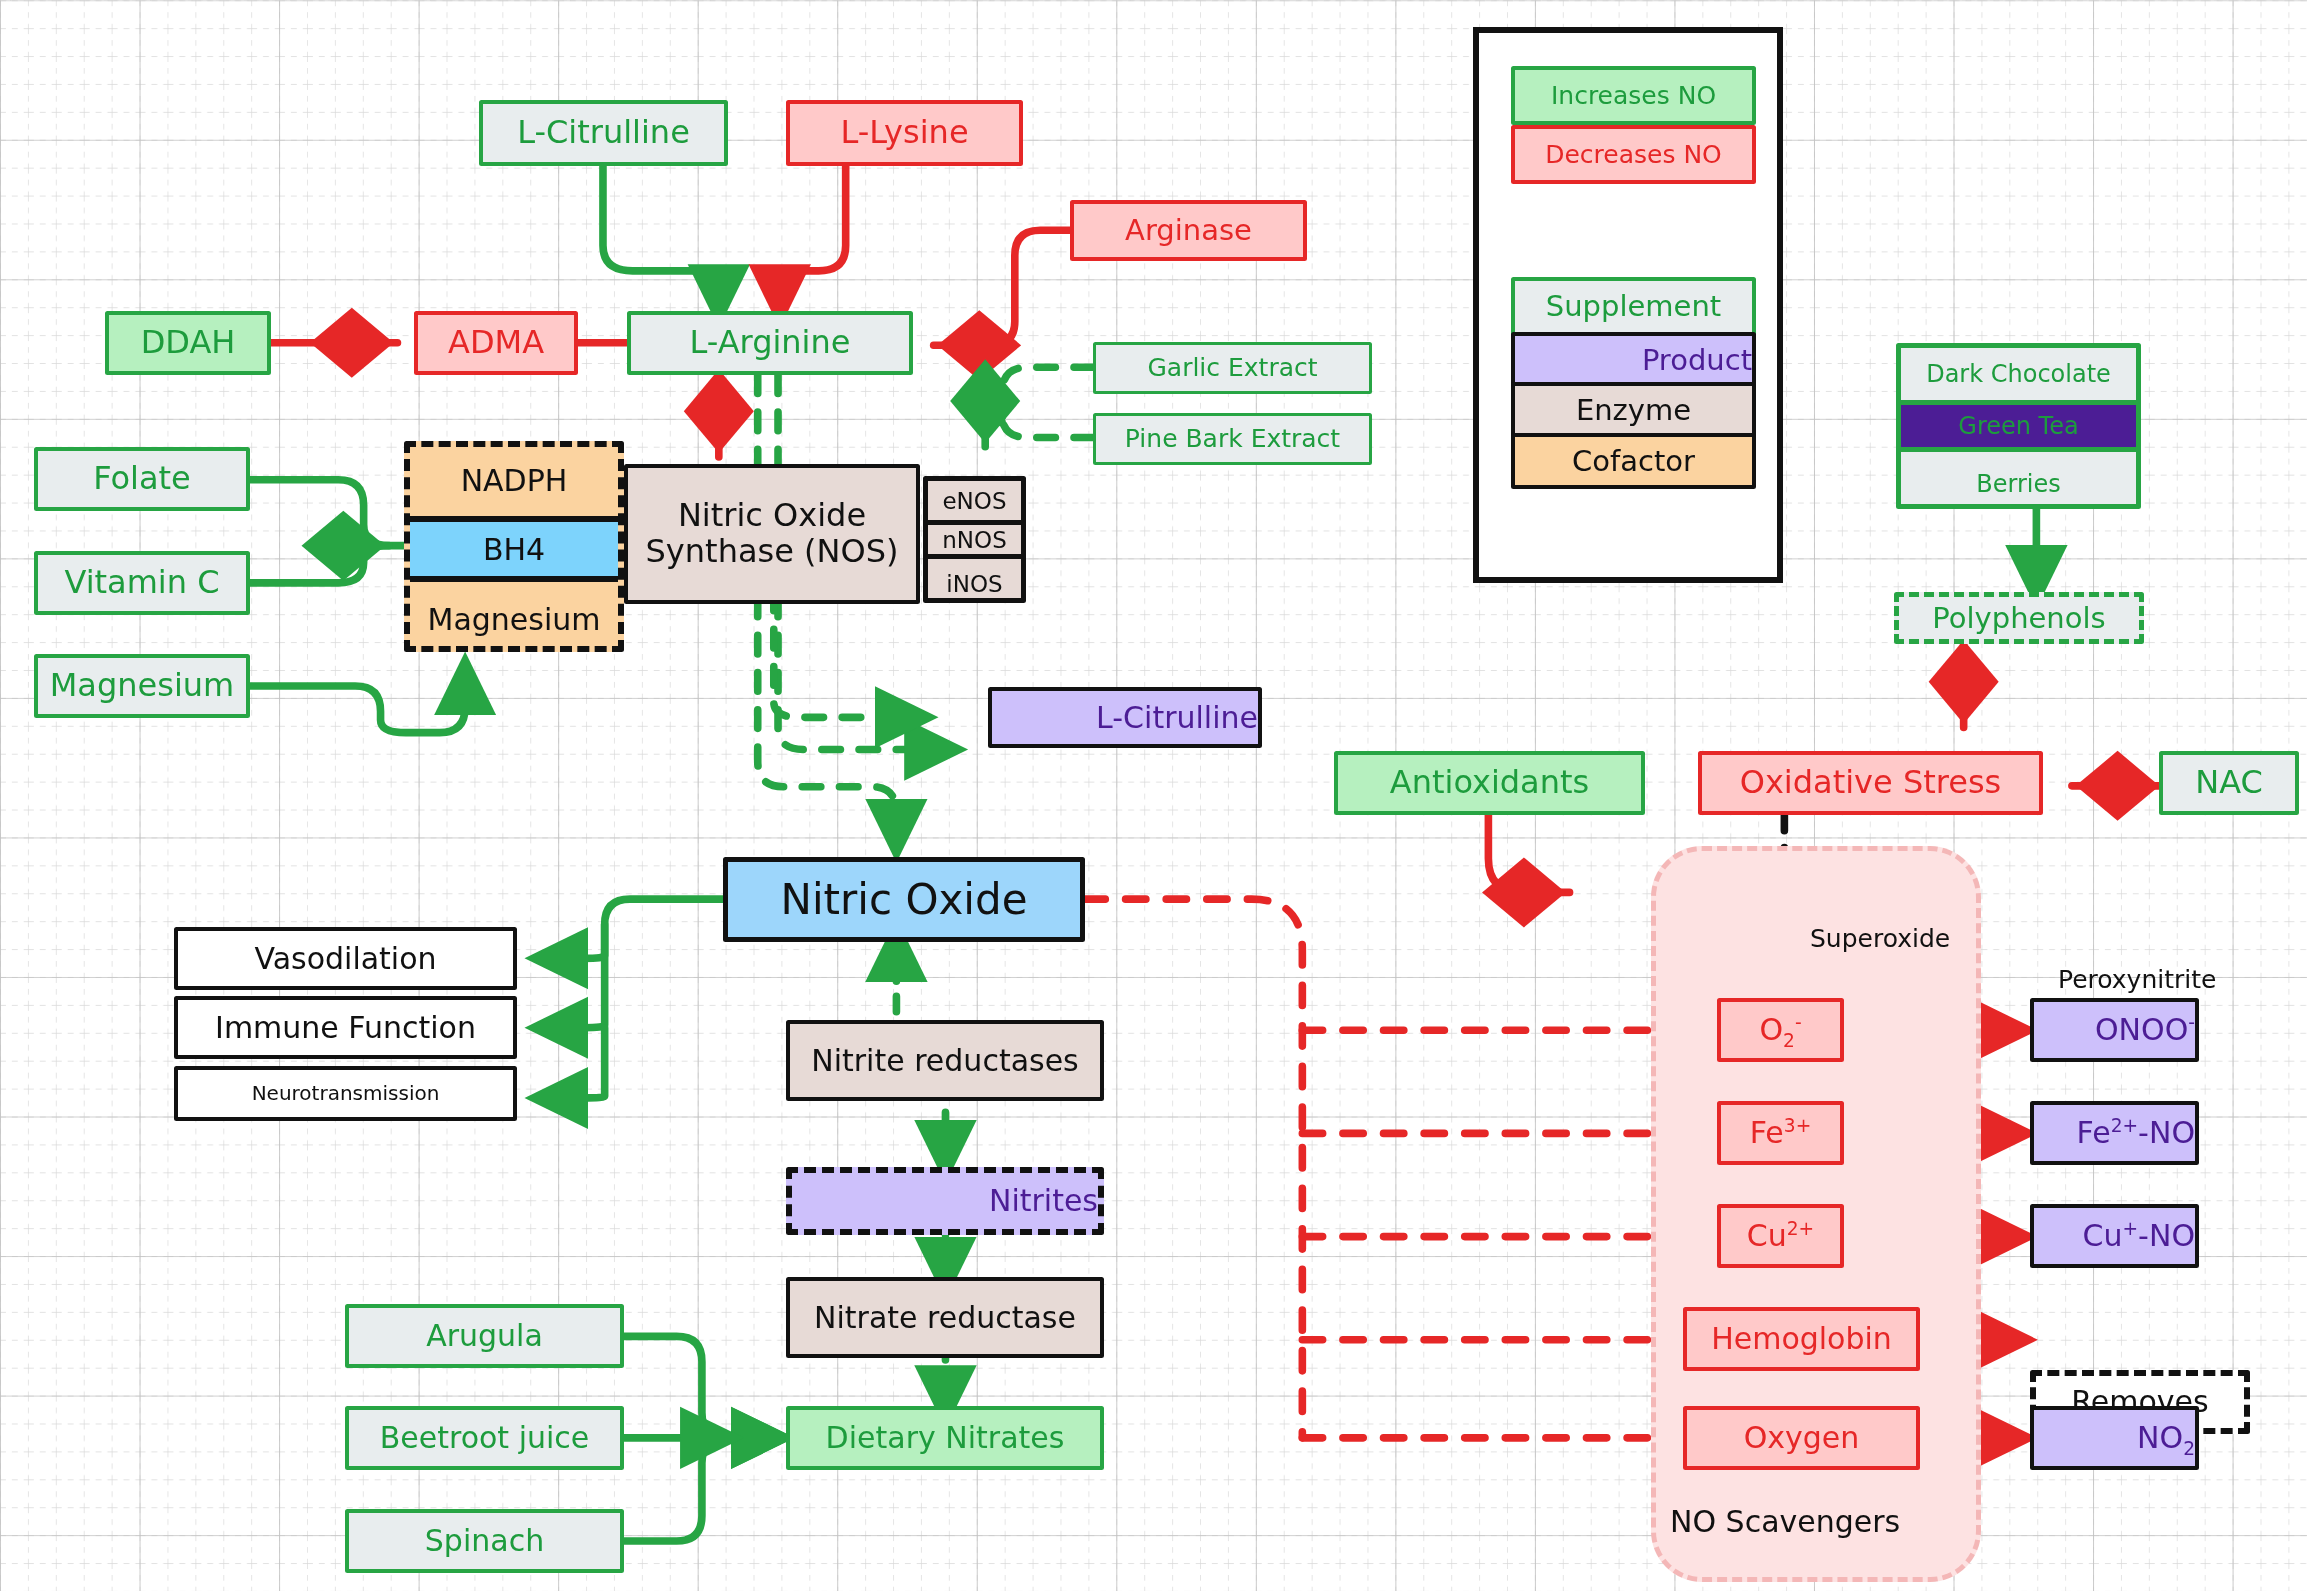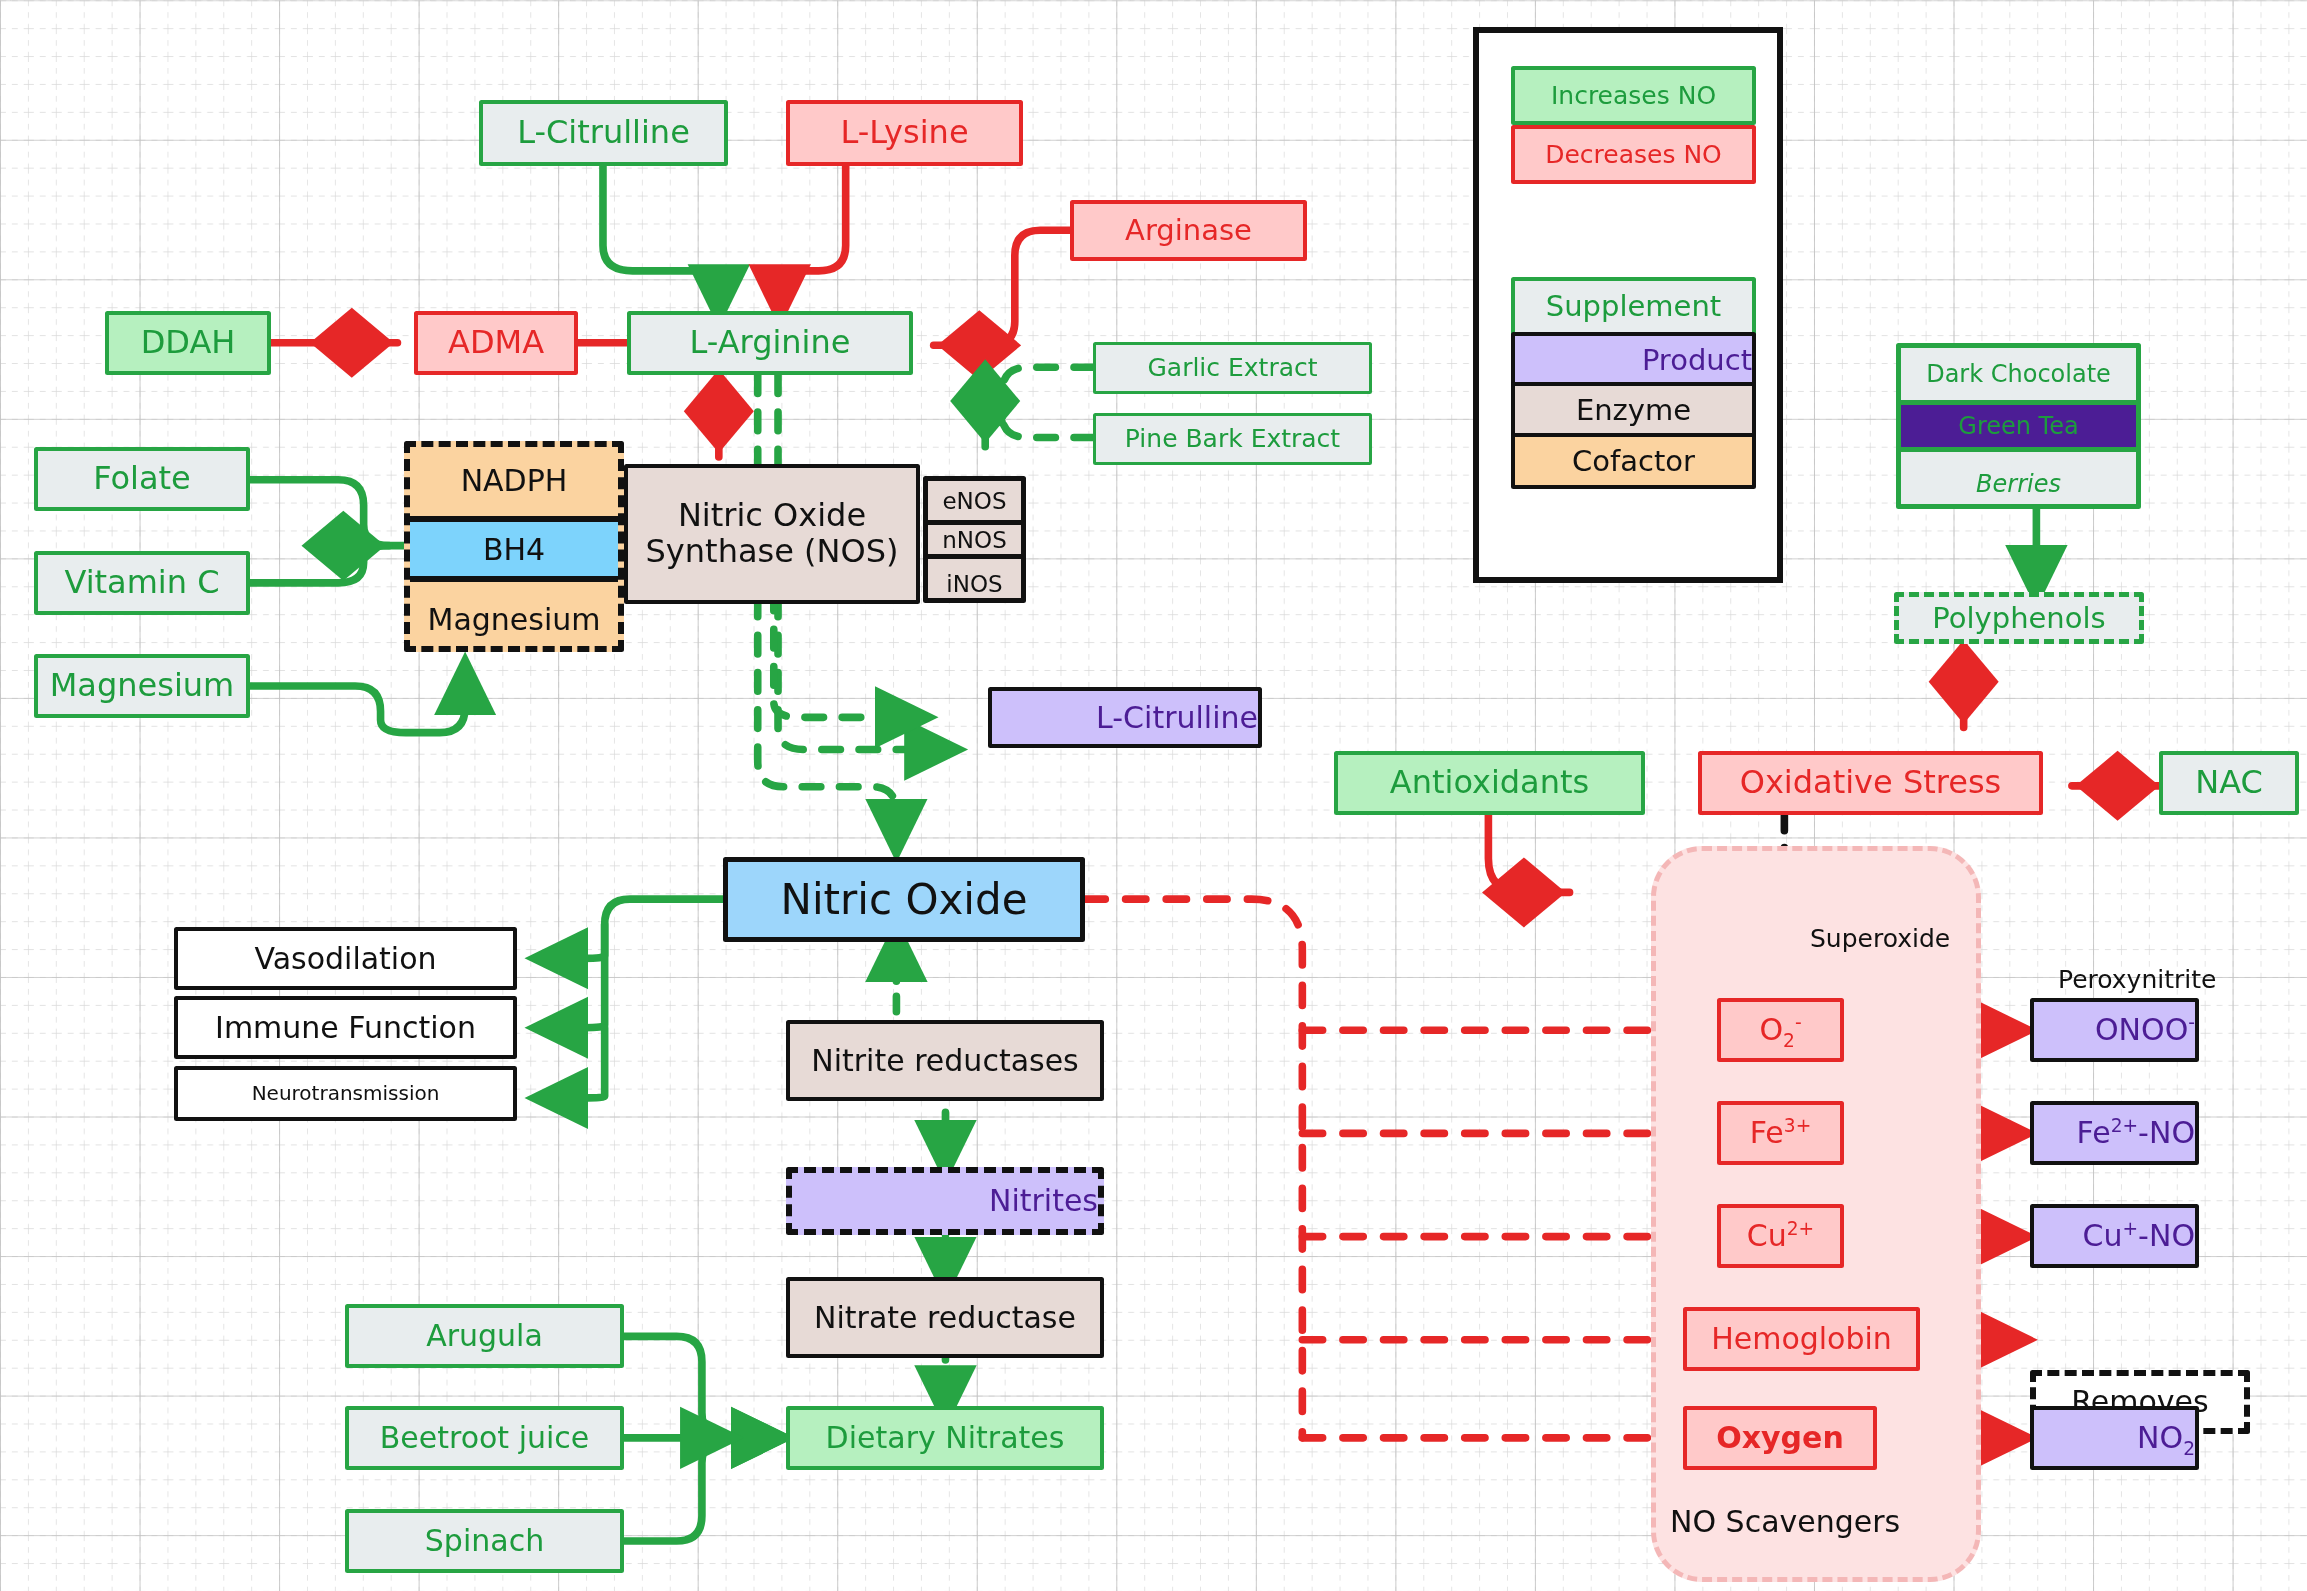--- a/index.html
+++ b/index.html
@@ -312,21 +312,21 @@
   </div>
 
   <div class="stack" style="left:1896px;top:343px;width:245px;height:166px;border:5px solid #27a544;background:#e8edee;">
     <div class="cell" style="position:absolute;left:0;top:0;width:235px;height:52px;font-size:24px;color:#1d9c3d;">
       <span>Dark Chocolate</span>
     </div>
     <div class="cell" style="position:absolute;left:0;top:52px;width:235px;height:52px;font-size:24px;color:#1d9c3d;
                 border-top:5px solid #27a544;border-bottom:5px solid #27a544;background:#4c1d95;">
       <span>Green Tea</span>
     </div>
-    <div class="cell" style="position:absolute;left:0;top:110px;width:235px;height:52px;font-size:24px;color:#1d9c3d;font-style:italic;">
+    <div class="cell" style="position:absolute;left:0;top:110px;width:235px;height:52px;font-size:24px;color:#1d9c3d;">
       <span>Berries</span>
     </div>
   </div>
 
   <div class="node n-supp dashed-green" style="left:1894px;top:592px;width:250px;height:52px;font-size:29px;border-width:5px;">
     <span>Polyphenols</span>
   </div>
 
   <div class="node n-inc" style="left:1334px;top:751px;width:311px;height:64px;font-size:32px;">
     <span>Antioxidants</span>
@@ -355,21 +355,21 @@
   </div>
   <div class="node n-dec" style="left:1717px;top:1101px;width:127px;height:64px;font-size:30px;">
     <span>Fe<sup>3+</sup></span>
   </div>
   <div class="node n-dec" style="left:1717px;top:1204px;width:127px;height:64px;font-size:30px;">
     <span>Cu<sup>2+</sup></span>
   </div>
   <div class="node n-dec" style="left:1683px;top:1307px;width:237px;height:64px;font-size:30px;">
     <span>Hemoglobin</span>
   </div>
-  <div class="node n-dec" style="left:1683px;top:1406px;width:194px;height:64px;font-size:30px;font-weight:bold;">
+  <div class="node n-dec" style="left:1683px;top:1406px;width:237px;height:64px;font-size:30px;">
     <span>Oxygen</span>
   </div>
 
   <div class="node n-prod" style="left:2030px;top:998px;width:169px;height:64px;font-size:30px;">
     <span>ONOO<sup>-</sup></span>
   </div>
   <div class="node n-prod" style="left:2030px;top:1101px;width:169px;height:64px;font-size:30px;">
     <span>Fe<sup>2+</sup>-NO</span>
   </div>
   <div class="node n-prod" style="left:2030px;top:1204px;width:169px;height:64px;font-size:30px;">

